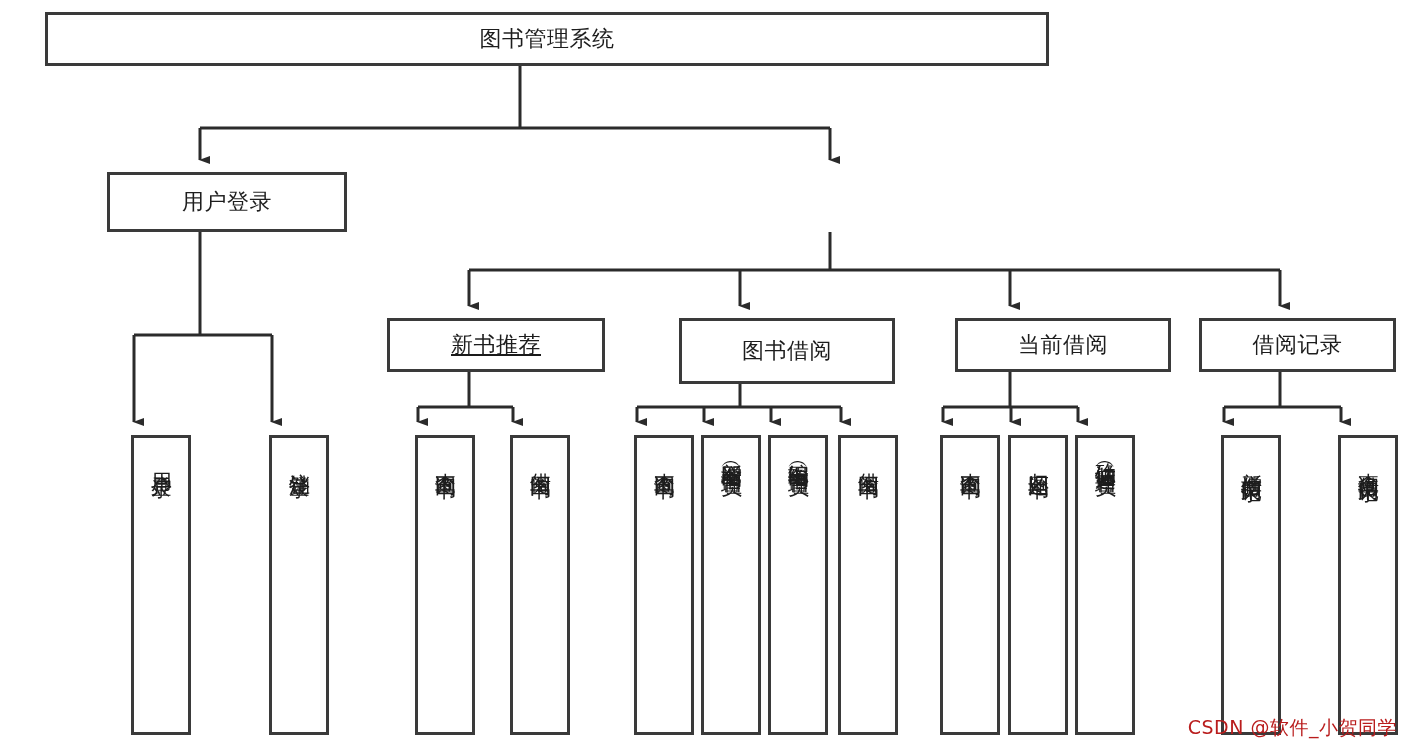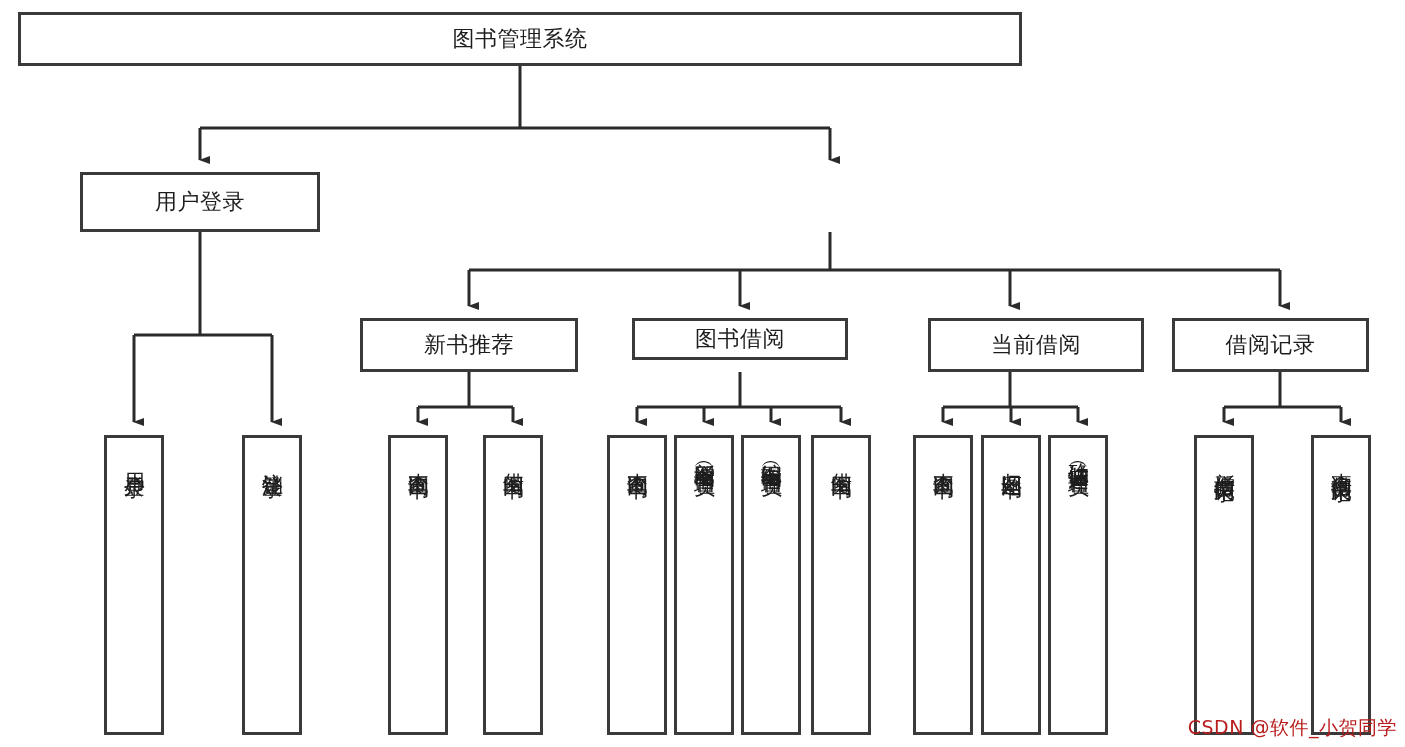--- a/index.html
+++ b/index.html
@@ -19,20 +19,21 @@
   }
   .node {
     position: absolute;
     box-sizing: border-box;
     border: 3px solid #3a3a3a;
     background: #ffffff;
     display: flex;
     align-items: center;
     justify-content: center;
     color: #1a1a1a;
+    margin-left: 27px;
   }
   .node.root {
     border-width: 3px;
   }
   .node-label {
     font-size: 22px;
     line-height: 1.15;
     letter-spacing: 0.5px;
     white-space: nowrap;
     text-align: center;
@@ -129,25 +130,25 @@
 
   <div class="node root" style="left:18px; top:12px; width:1004px; height:54px;">
     <span class="node-label">图书管理系统</span>
   </div>
 
   <div class="node" style="left:80px; top:172px; width:240px; height:60px;">
     <span class="node-label">用户登录</span>
   </div>
 
 
-  <div class="node" style="left:360px; top:318px; width:218px; height:54px;">
+  <div class="node" style="left:360px; top:318px; width:218px; height:54px;text-decoration:underline;">
     <span class="node-label">新书推荐</span>
   </div>
 
-  <div class="node" style="left:632px; top:318px; width:216px; height:42px;">
+  <div class="node" style="left:652px; top:318px; width:216px; height:66px;">
     <span class="node-label">图书借阅</span>
   </div>
 
   <div class="node" style="left:928px; top:318px; width:216px; height:54px;font-family:Liberation Serif, serif;">
     <span class="node-label">当前借阅</span>
   </div>
 
   <div class="node" style="left:1172px; top:318px; width:197px; height:54px;">
     <span class="node-label">借阅记录</span>
   </div>

